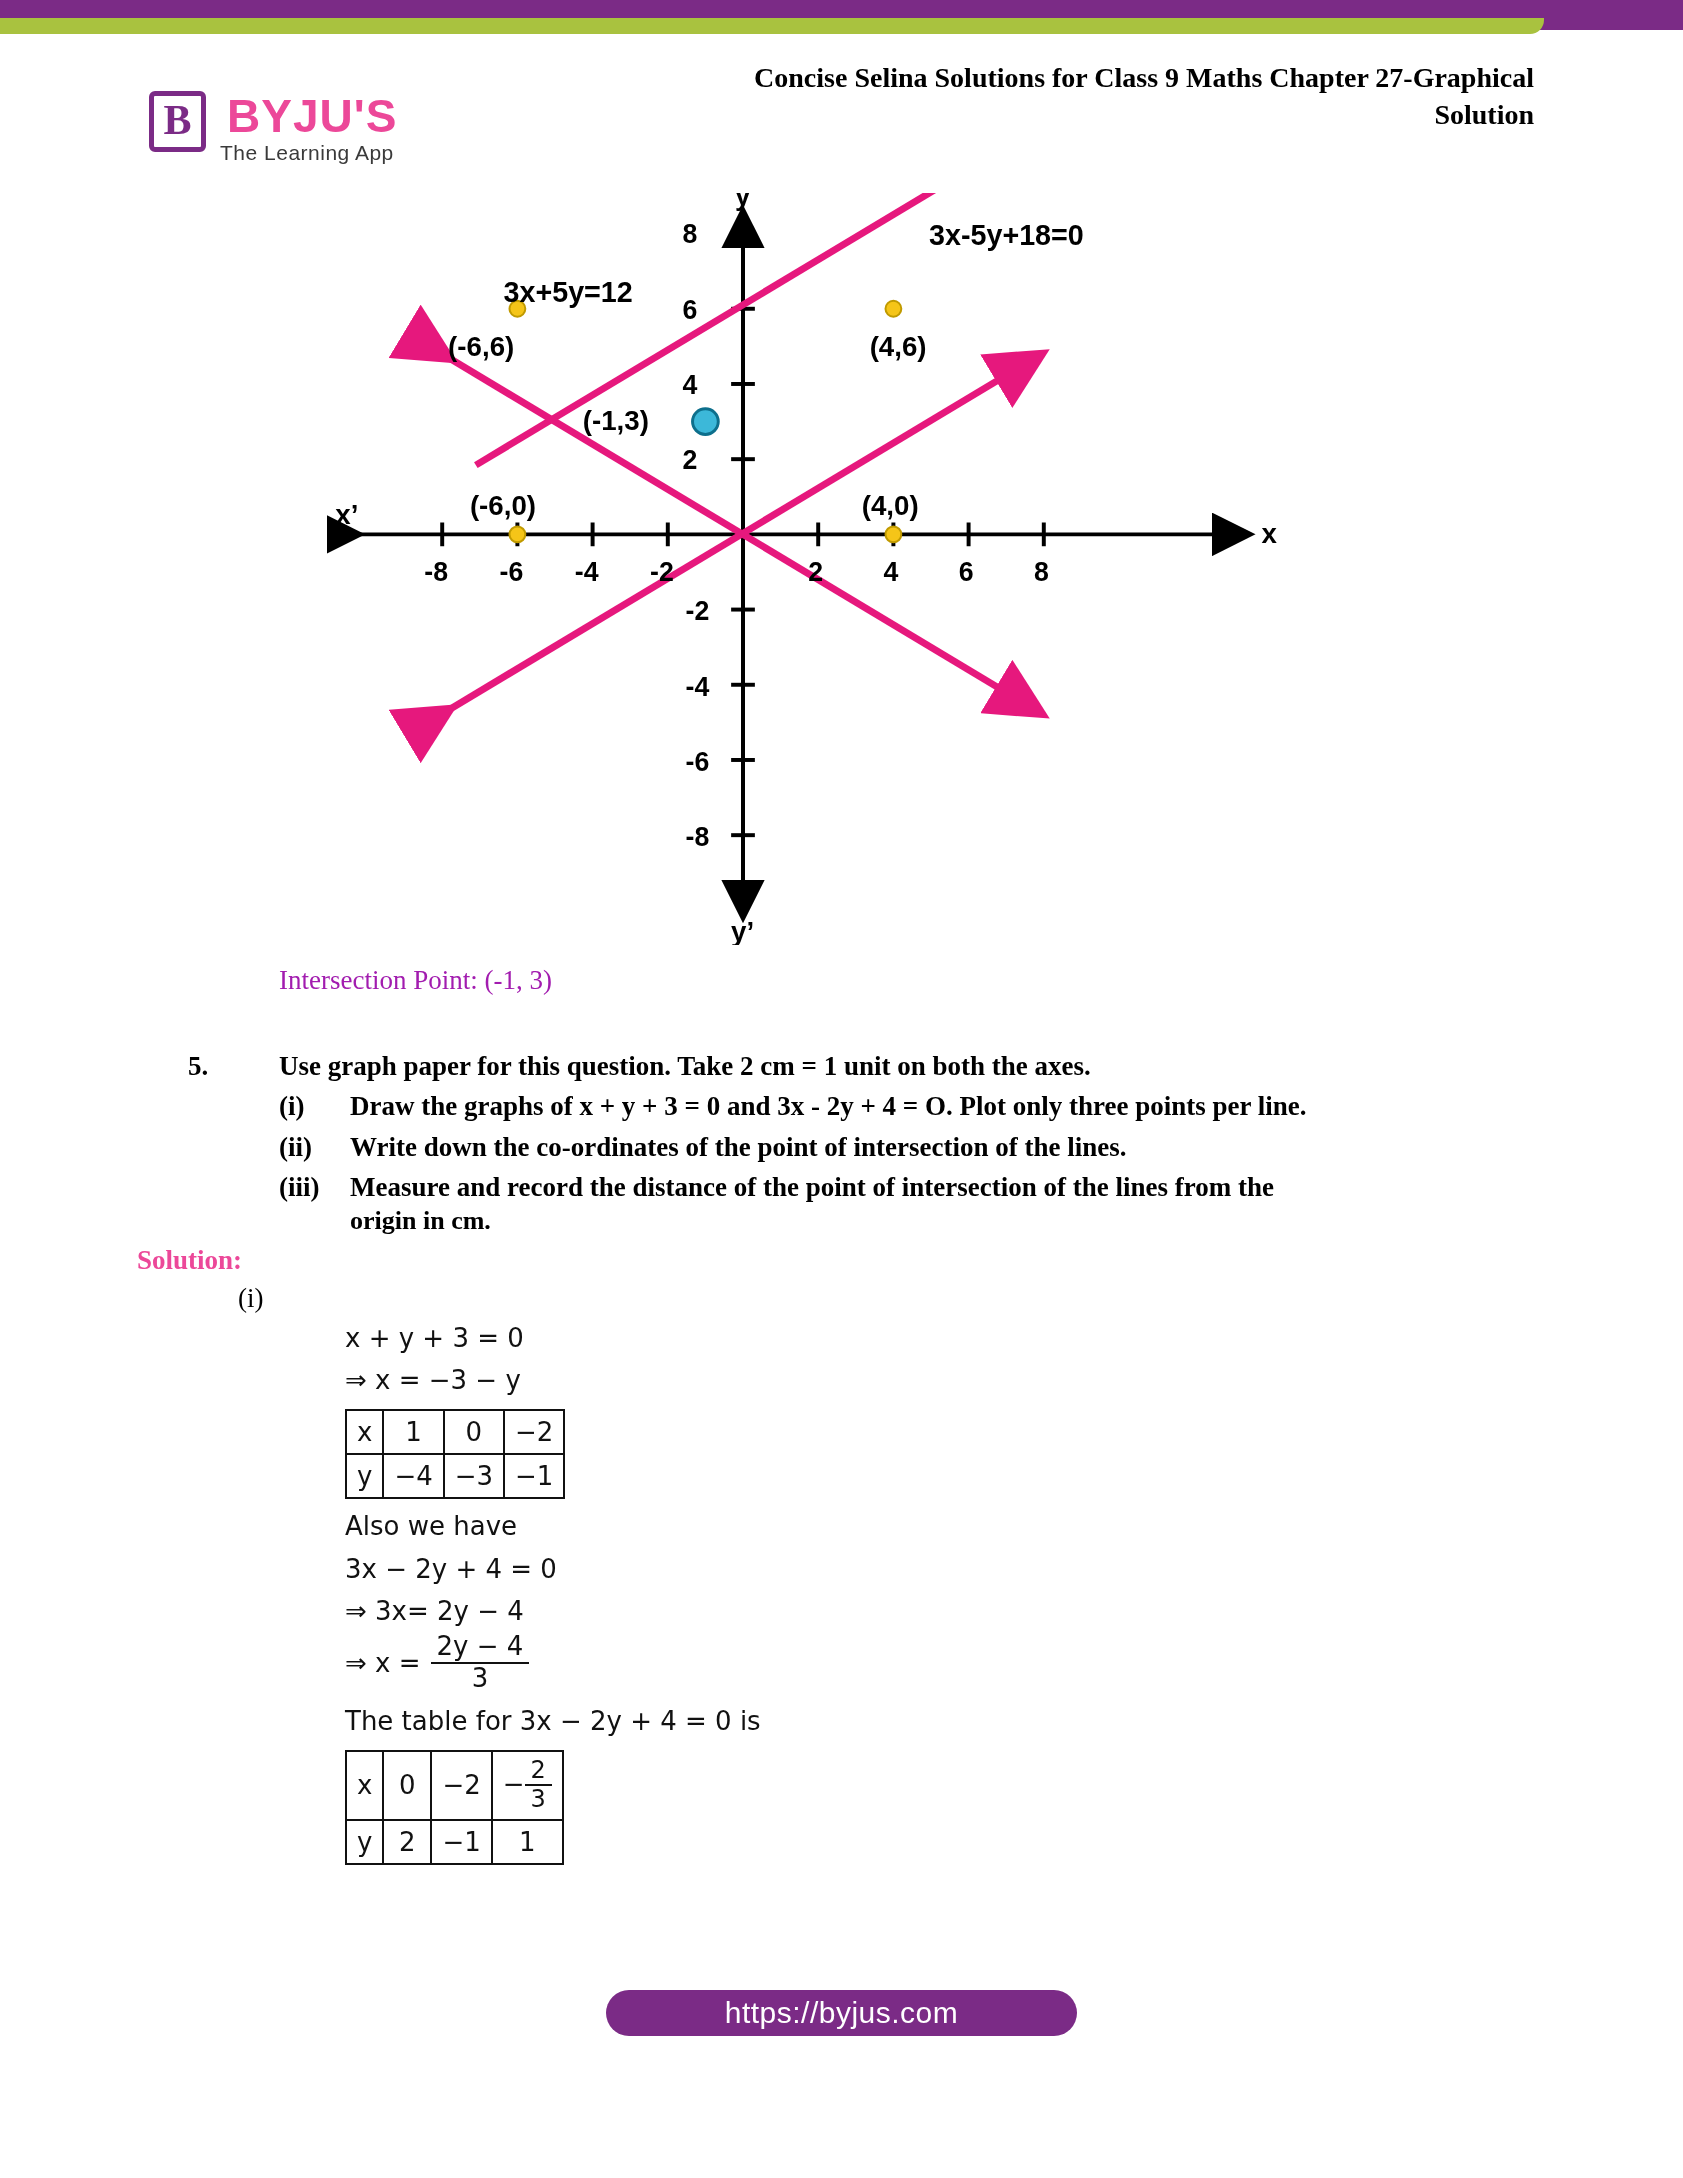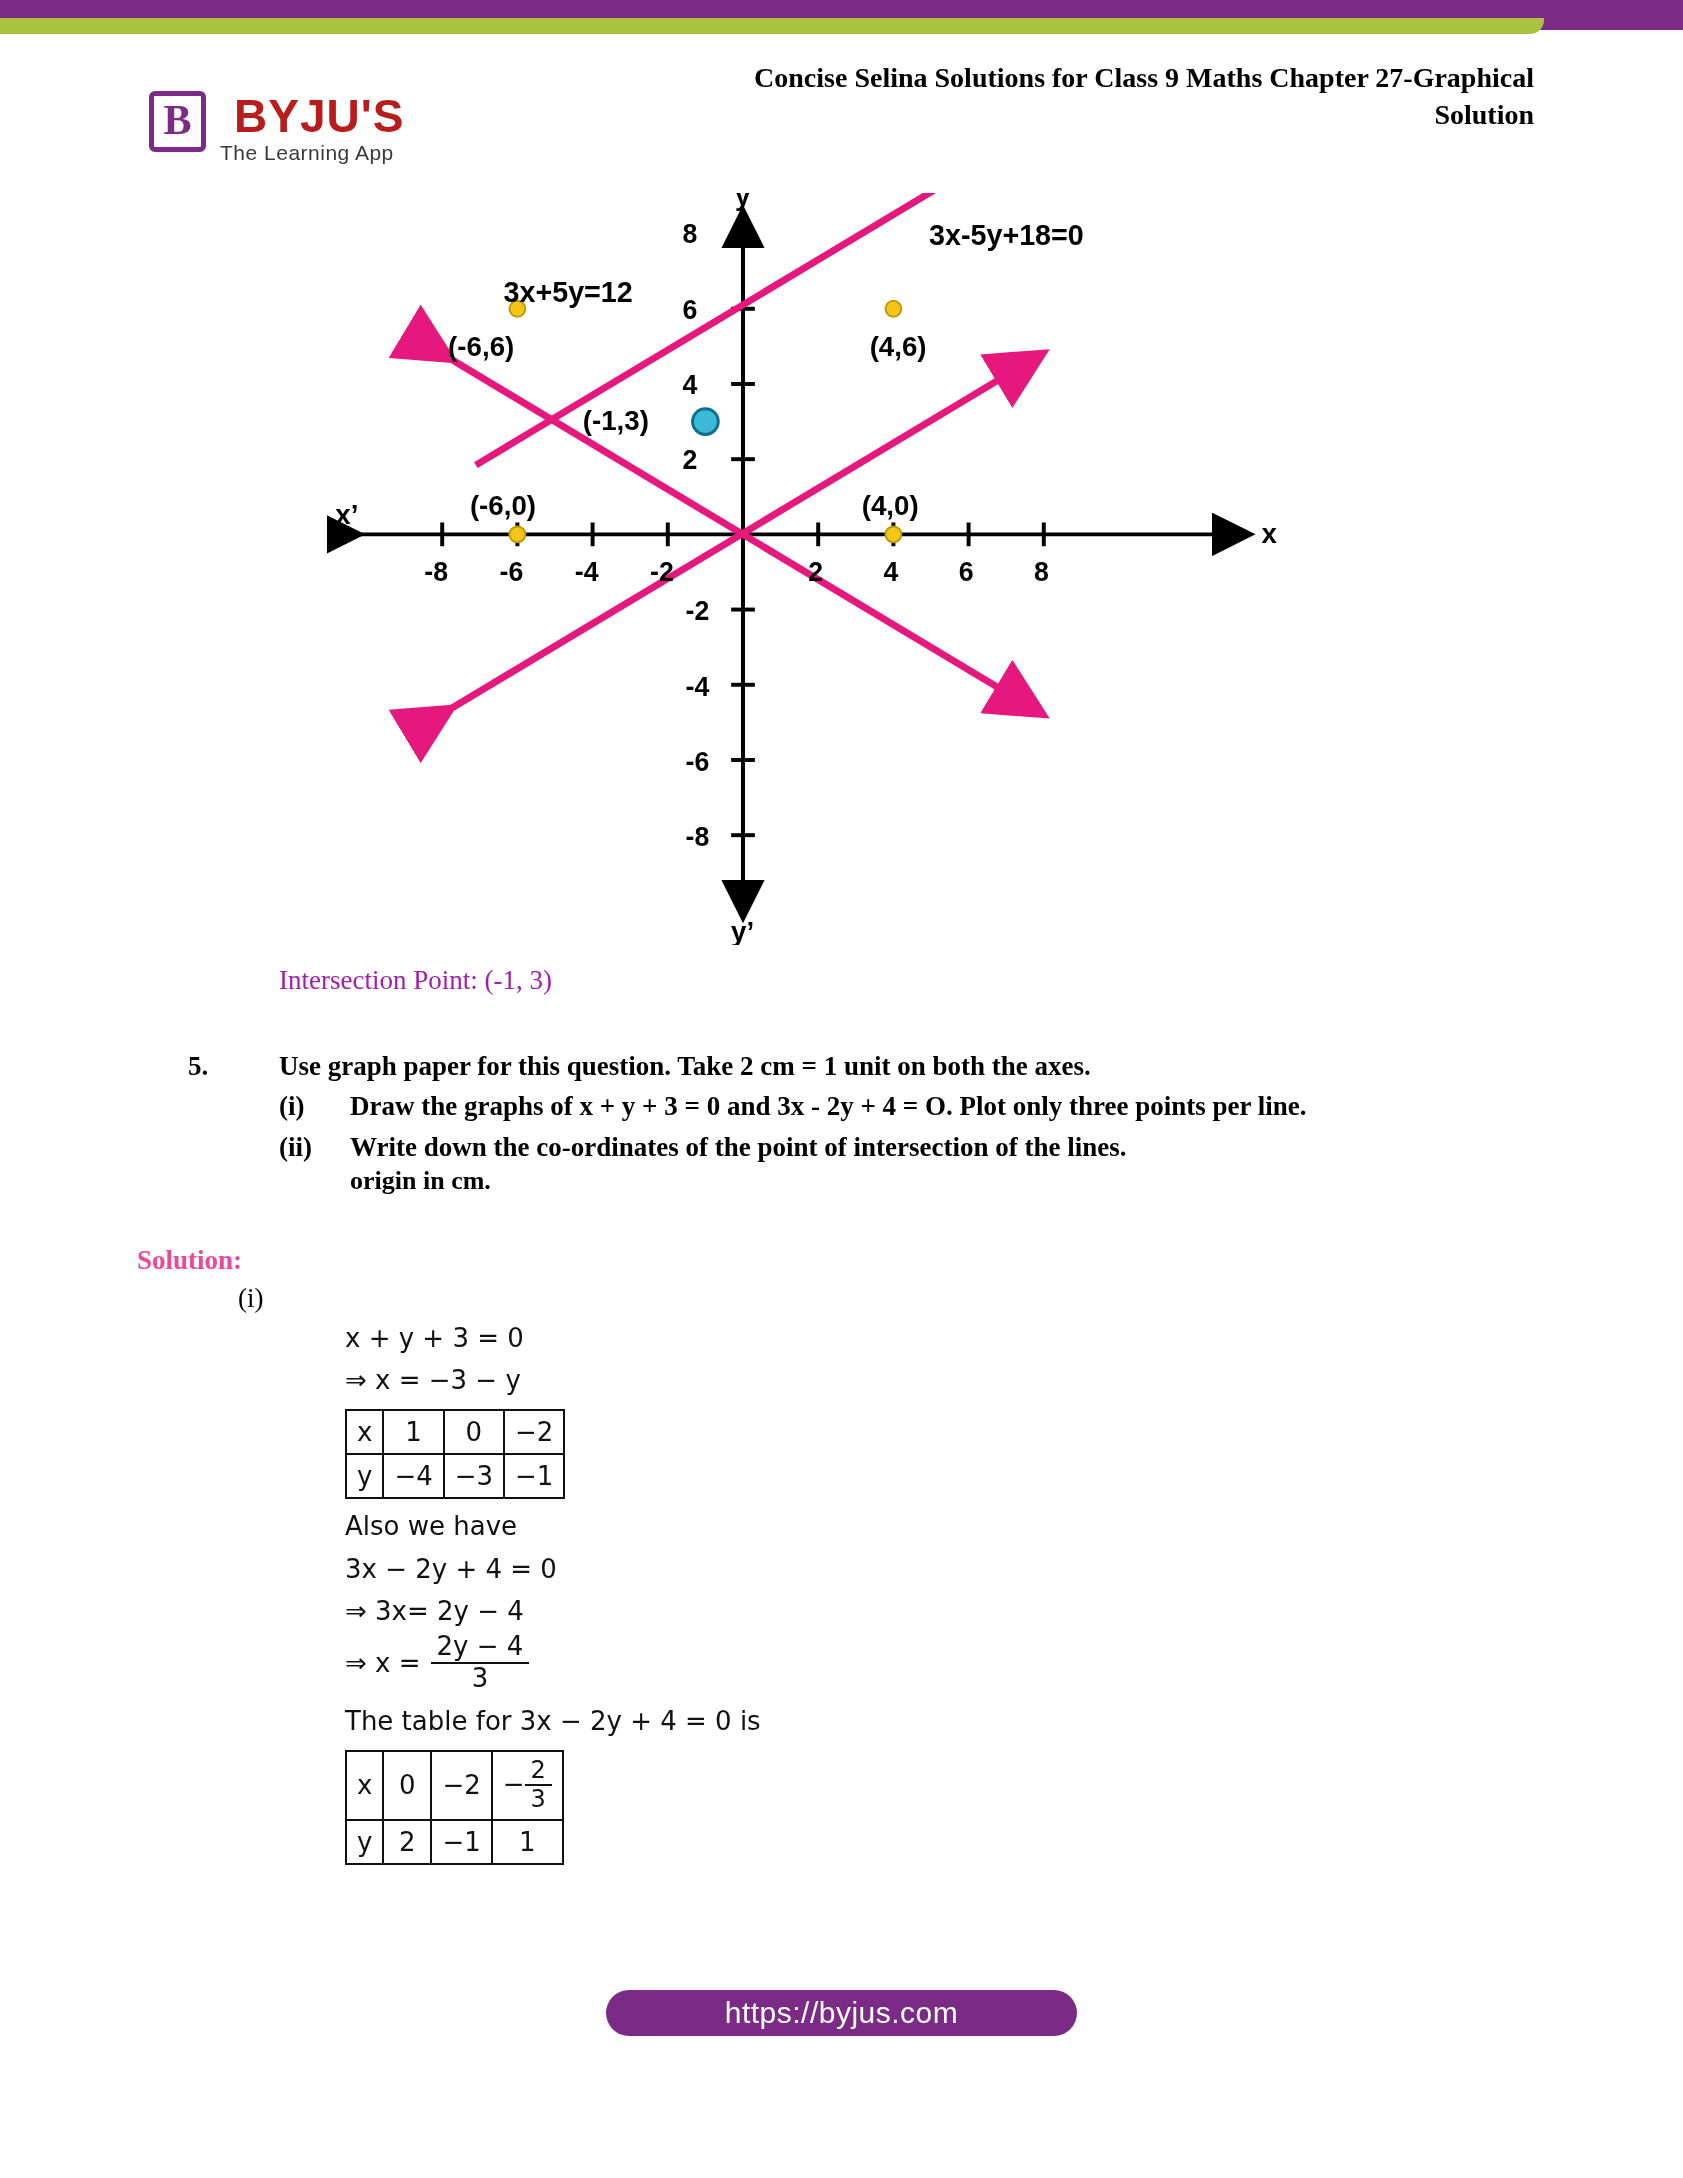--- a/index.html
+++ b/index.html
@@ -36,23 +36,23 @@
     position:absolute; left:0; top:0; width:57px; height:61px;
     border:5px solid #7b2b86; border-radius:6px;
     display:flex; align-items:center; justify-content:center;
   }
   .logo-mark span{
     font-family:"Liberation Serif", serif;
     font-weight:bold; font-size:42px; color:#7b2b86; line-height:1;
     margin-top:-4px;
   }
   .logo-title{
-    position:absolute; left:85px; top:-2px;
+    position:absolute; left:78px; top:-2px;
     font-family:"Liberation Sans", sans-serif;
-    font-weight:bold; font-size:46px; color:#b91c1c; letter-spacing:1px;
+    font-weight:bold; font-size:46px; color:#ec4899; letter-spacing:1px;
   }
   .logo-sub{
     position:absolute; left:71px; top:50px;
     font-family:"Liberation Sans", sans-serif;
     font-size:21px; color:#3a3a3a; letter-spacing:0.5px;
   }
 
   .doc-title{
     position:absolute; right:149px; top:60px; width:851px;
     text-align:right;
@@ -250,20 +250,25 @@
   </div>
   <div class="q-row sub">
     <div class="q-num"></div>
     <div class="q-rom">(i)</div>
     <div class="q-txt">Draw the graphs of x + y + 3 = 0 and 3x - 2y + 4 = O. Plot only three points per line.</div>
   </div>
   <div class="q-row sub">
     <div class="q-num"></div>
     <div class="q-rom">(ii)</div>
     <div class="q-txt">Write down the co-ordinates of the point of intersection of the lines.</div>
+  </div>
+  <div class="q-row sub">
+    <div class="q-num"></div>
+    <div class="q-rom">(iii)</div>
+    <div class="q-txt">Measure and record the distance of the point of intersection of the lines from the</div>
   </div>
   <div class="q-cont">origin in cm.</div>
 </div>
 
 <div class="solution-label">Solution:</div>
 <div class="roman-i">(i)</div>
 
 <div class="math-block">
   <div class="ln">x + y + 3 = 0</div>
   <div class="ln">⇒ x = −3 − y</div>

